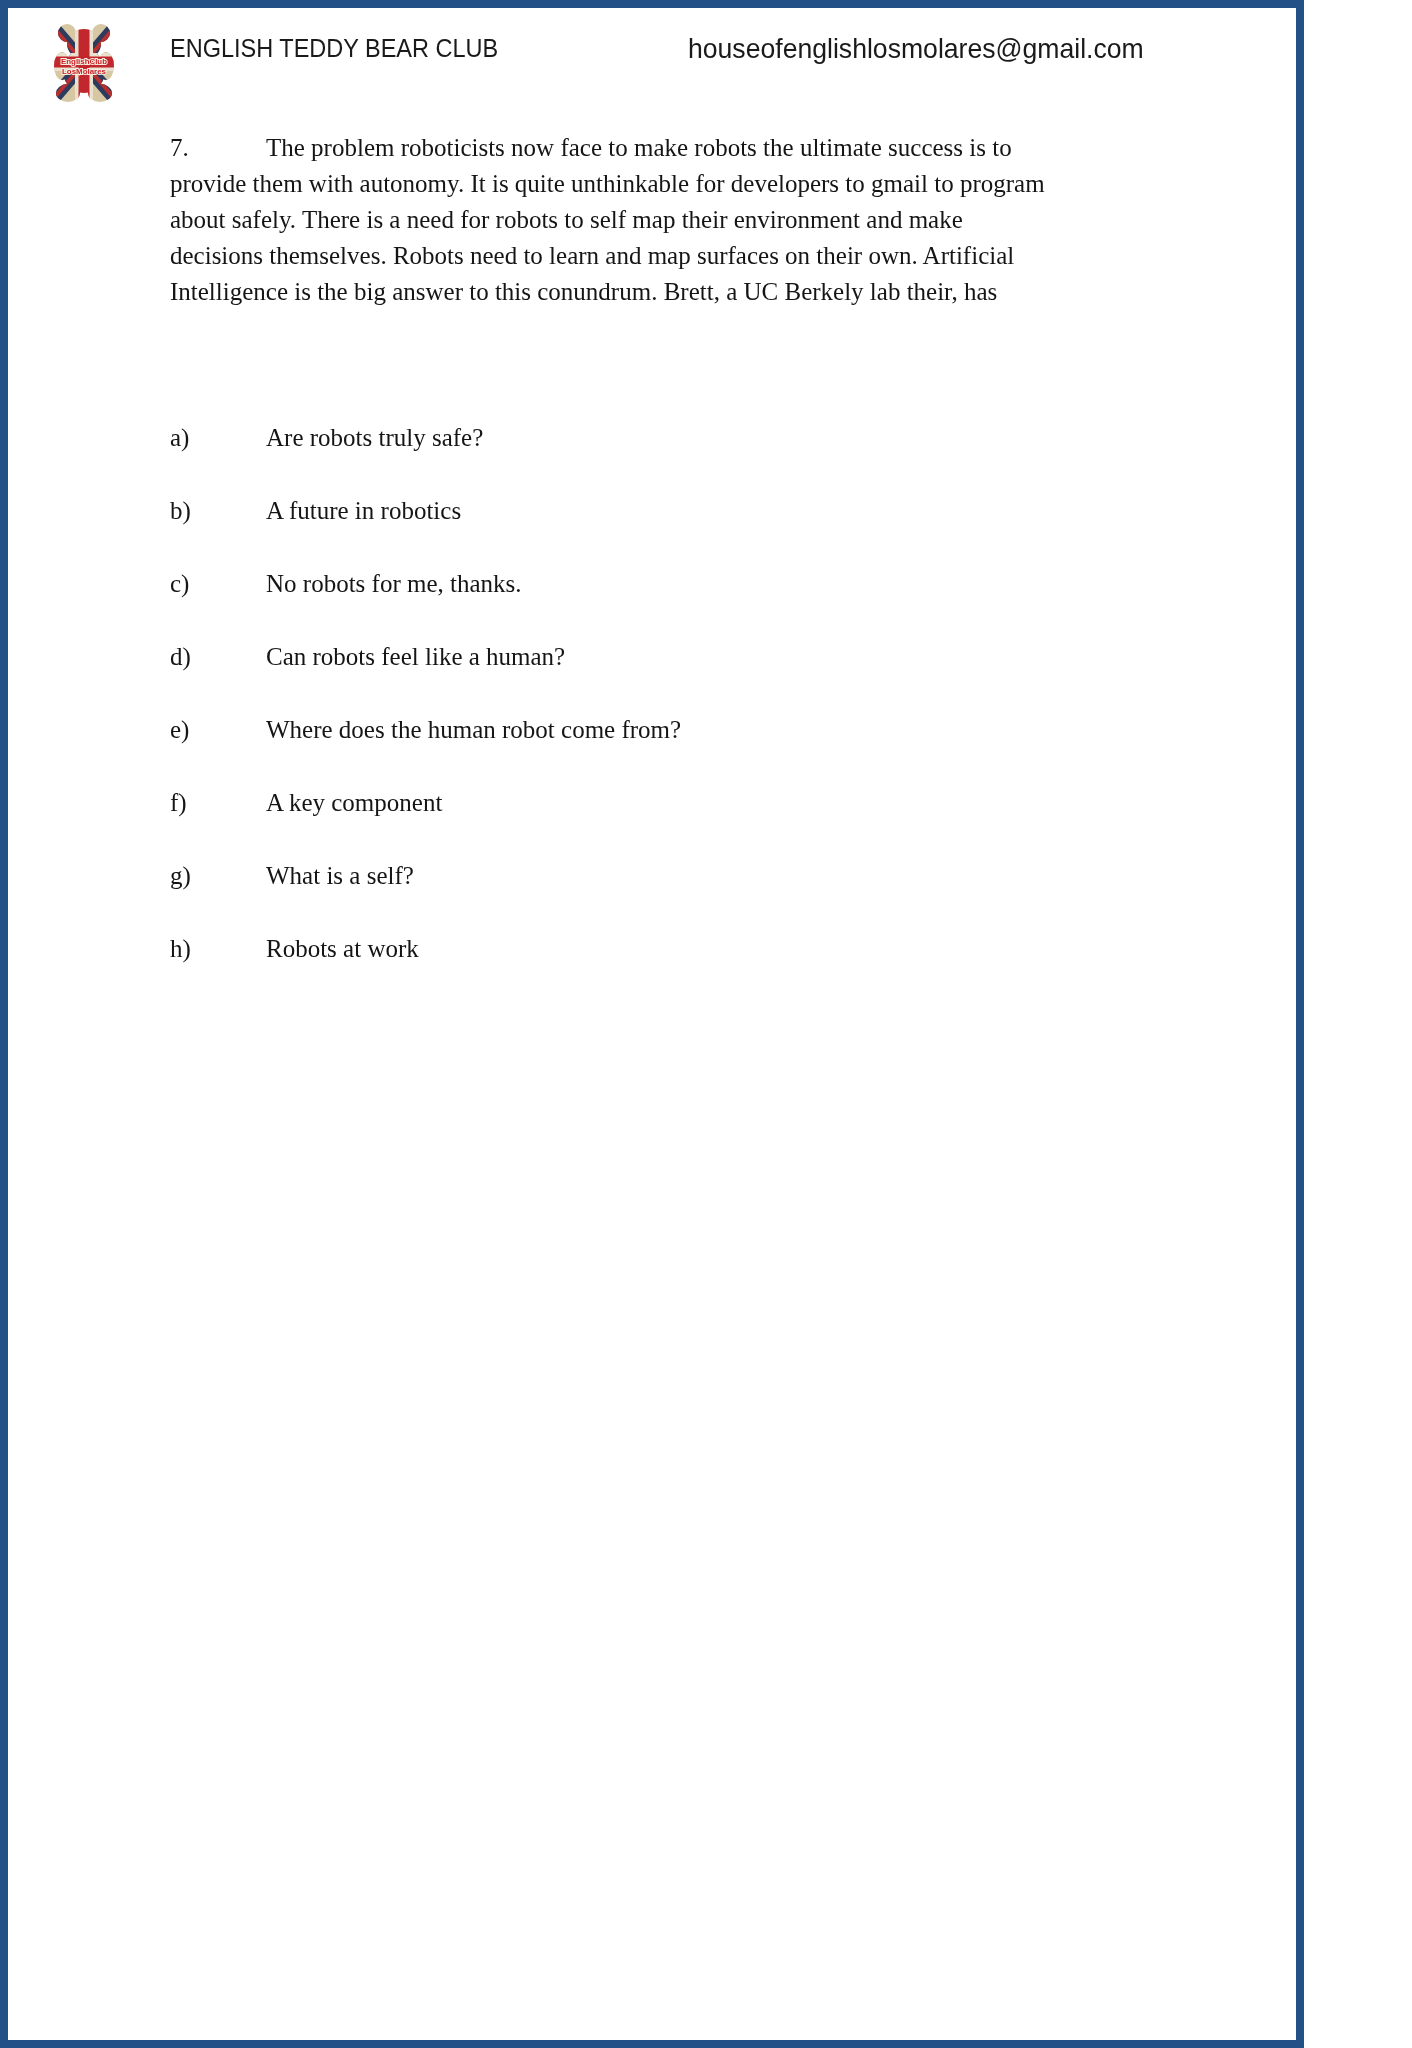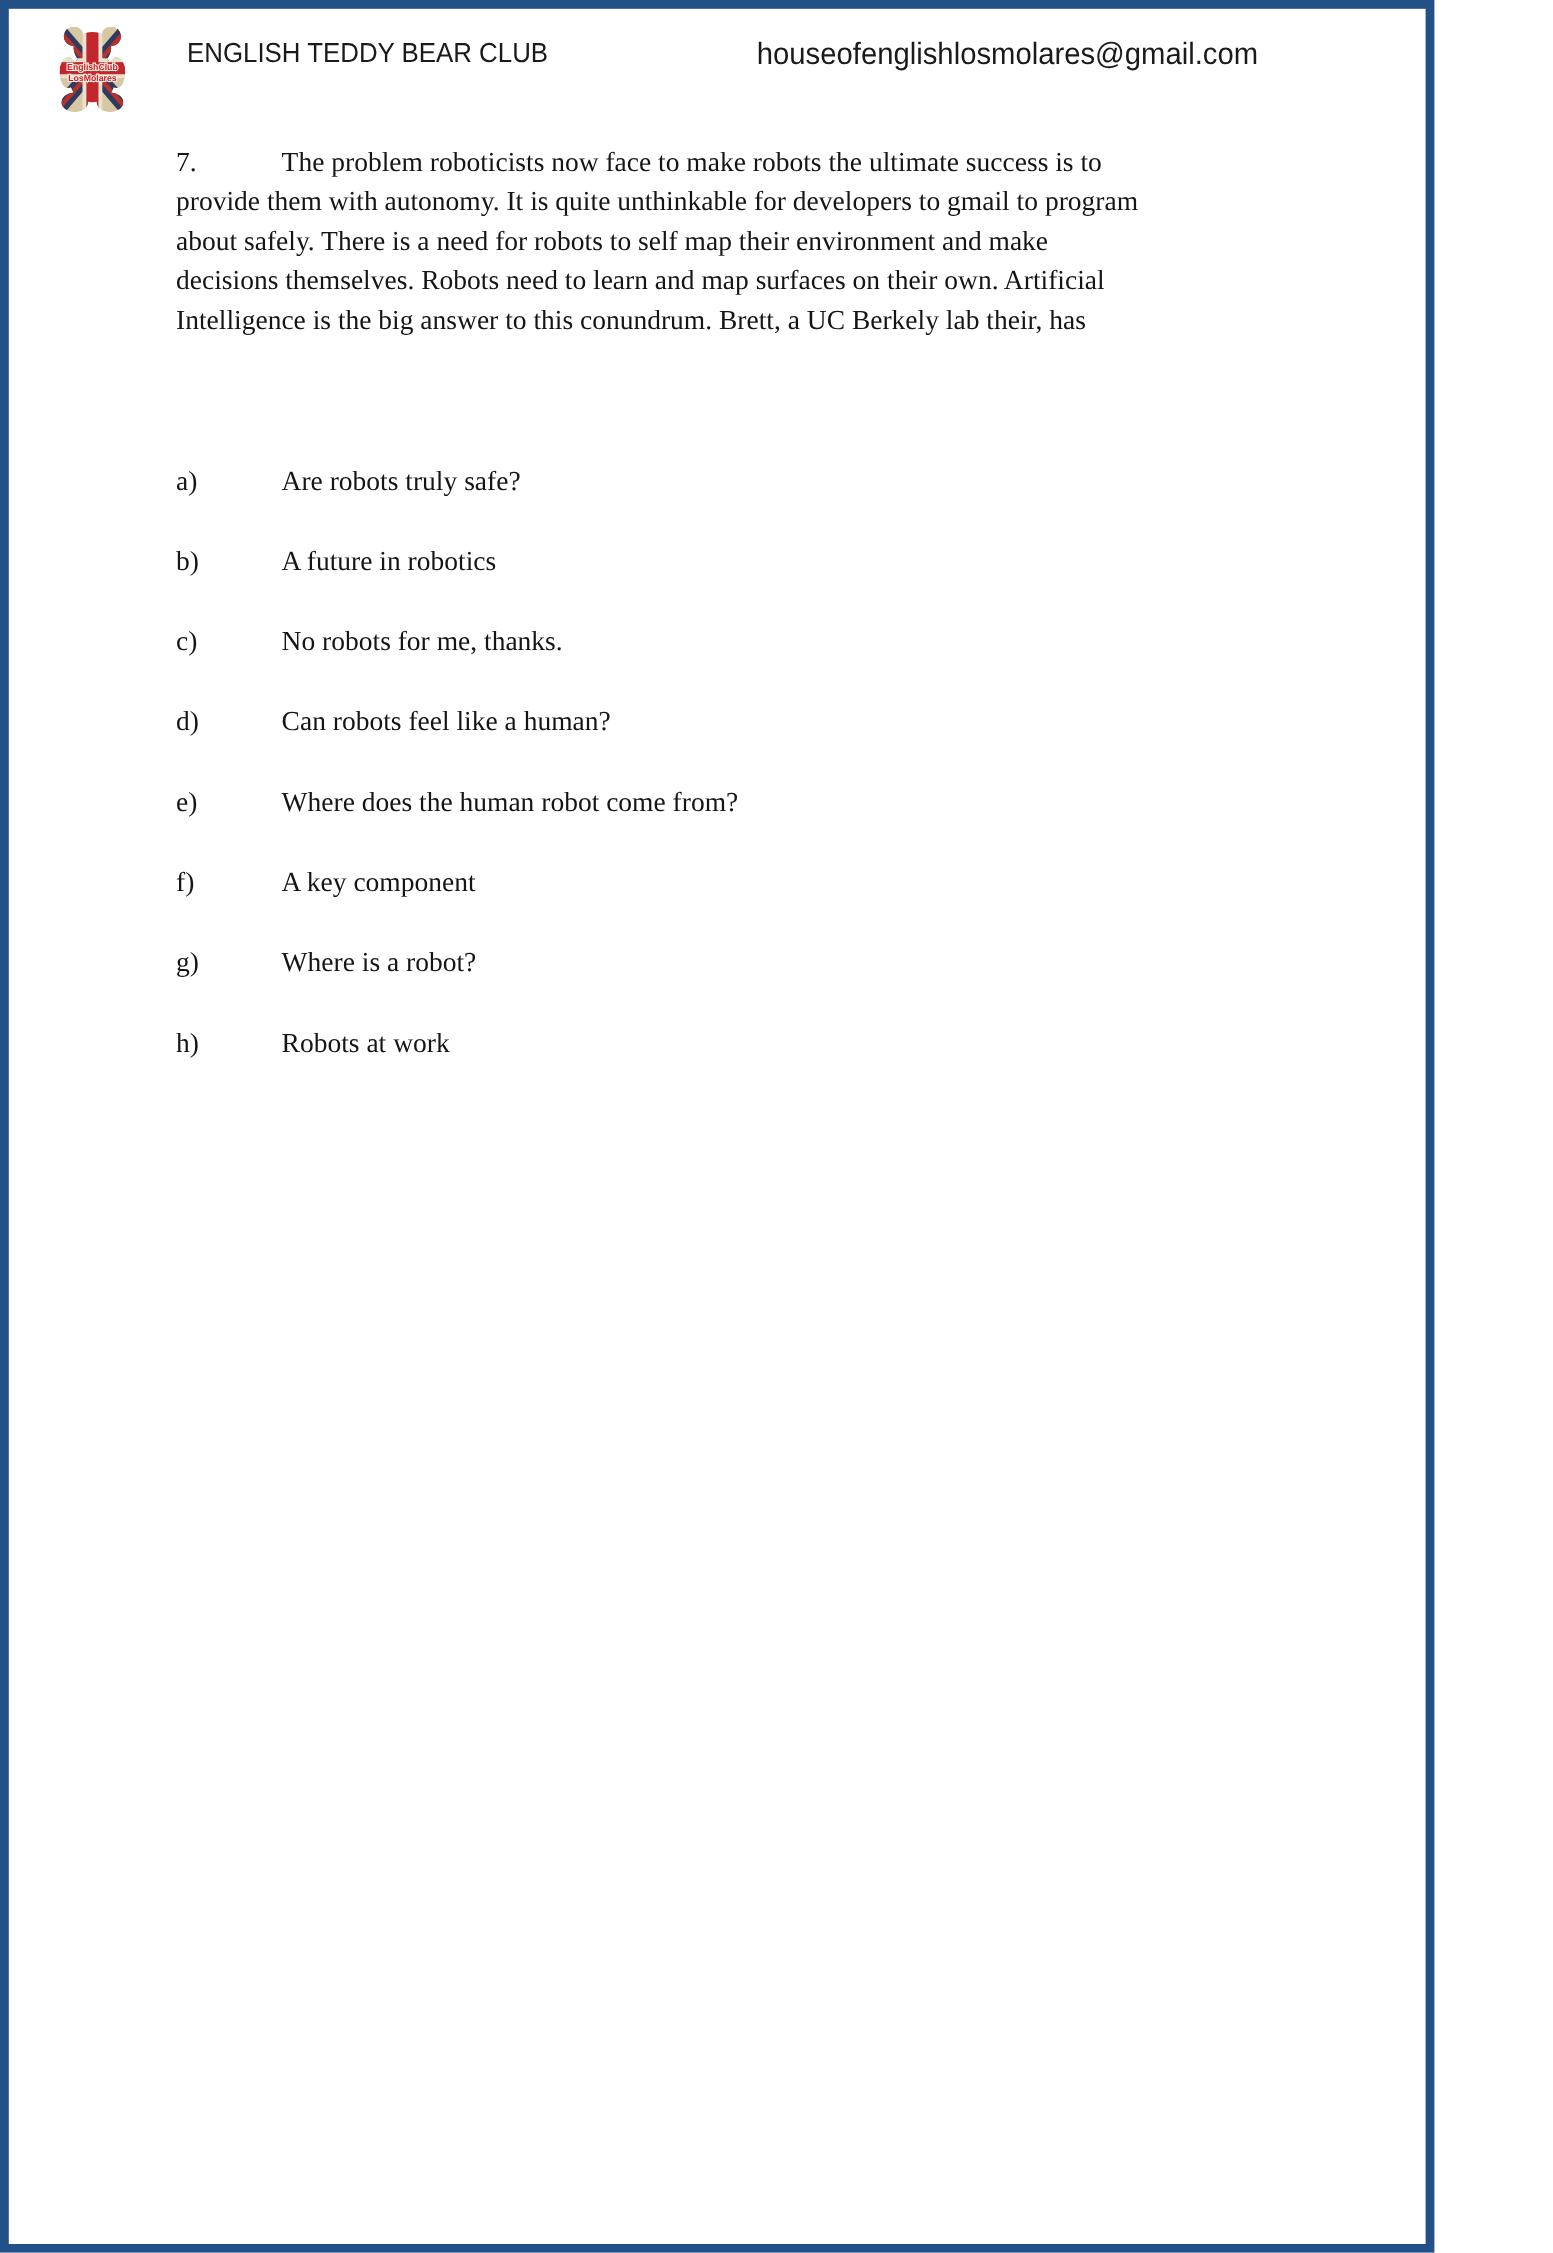--- a/index.html
+++ b/index.html
@@ -40,21 +40,21 @@
     font-family: "Liberation Sans", sans-serif;
     font-size: 28px;
     color: #1a1a1a;
     white-space: nowrap;
     transform: scaleX(0.95);
     transform-origin: right top;
   }
   
   .content {
     position: absolute;
-    left: 152px;
+    left: 162px;
     top: 122px;
     right: 40px;
   }
   .pline {
     white-space: nowrap;
     font-size: 25px;
     line-height: 36px;
     height: 36px;
   }
   .pnum {
@@ -147,21 +147,21 @@
       <li class="option">
         <span class="olabel">e)</span>
         <span class="otext">Where does the human robot come from?</span>
       </li>
       <li class="option">
         <span class="olabel">f)</span>
         <span class="otext">A key component</span>
       </li>
       <li class="option">
         <span class="olabel">g)</span>
-        <span class="otext">Where is a robot?</span>
+        <span class="otext">What is a self?</span>
       </li>
       <li class="option">
         <span class="olabel">h)</span>
         <span class="otext">Robots at work</span>
       </li>
     </ul>
 
   </div>
 </div>
 

